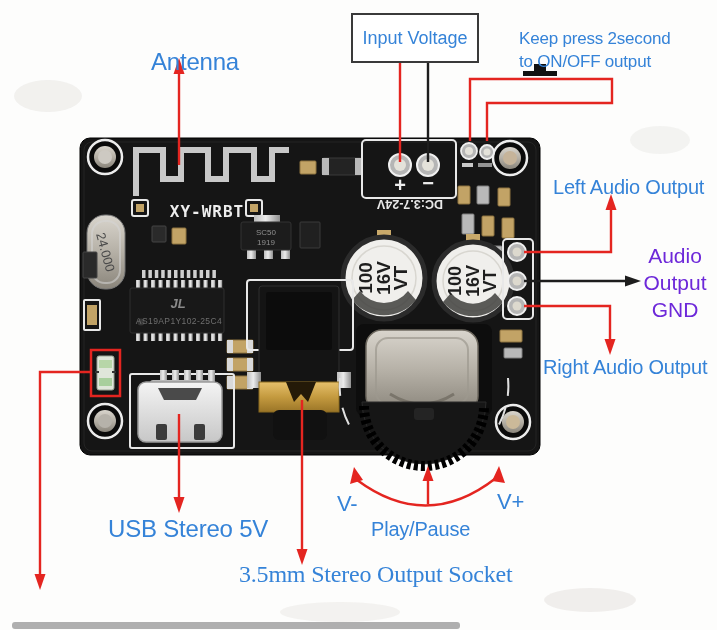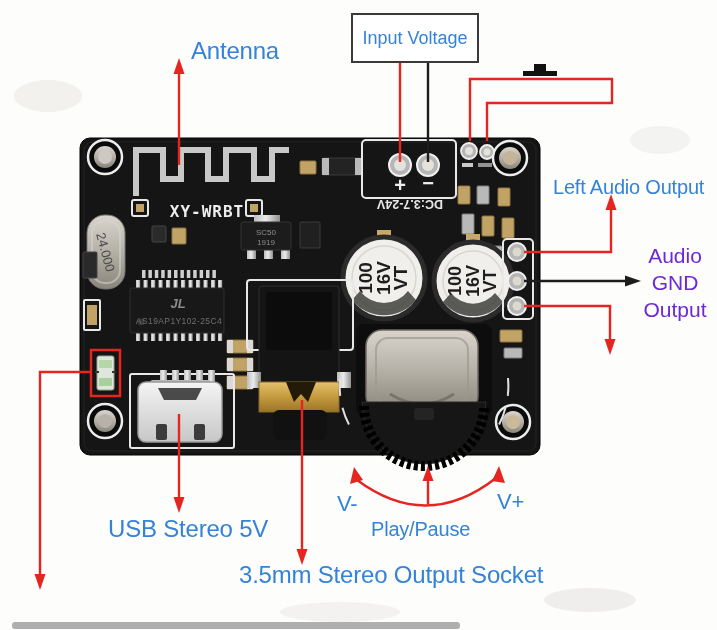--- a/index.html
+++ b/index.html
@@ -350,40 +350,45 @@
       <g>
         <path d="M 357 480 Q 427 532 496 478" class="redline"></path>
         <polygon points="354,467 350,484 363,480" class="redfill"></polygon>
         <polygon points="499,466 492,481 505,483" class="redfill"></polygon>
         <line x1="428" y1="504" x2="428" y2="478" class="redline"></line>
         <polygon points="428,466 422.5,481 433.5,481" class="redfill"></polygon>
       </g>
     </g>
   </svg>
 
-  <div class="lbl lbl-24" style="left:151px;top:37px;margin-left:40px;">Antenna</div>
+  <div class="lbl lbl-24" style="left:151px;top:48px;">Antenna</div>
 
   <div id="input-voltage-box">
     <div>Input Voltage</div>
   </div>
 
+  <div class="lbl lbl-17" style="left:519px;top:28px;">
+    <div>Keep press 2second</div>
+    <div>to ON/OFF output</div>
+  </div>
 
   <div class="lbl lbl-20" style="left:553px;top:176px;">Left Audio Output</div>
 
   <div id="audio-gnd-label">
     <div>Audio</div>
+    <div>Output</div>
     <div>GND</div>
-    <div>Output</div>
   </div>
 
+  <div class="lbl lbl-20" style="left:543px;top:356px;">Right Audio Output</div>
 
   <div class="lbl lbl-22" style="left:337px;top:491px;">V-</div>
 
   <div class="lbl lbl-22" style="left:497px;top:489px;">V+</div>
 
   <div class="lbl lbl-20" style="left:371px;top:518px;">Play/Pause</div>
 
-  <div class="lbl lbl-24" style="left:239px;top:561px;">3.5mm Stereo Output Socket</div>
+  <div class="lbl lbl-24" style="left:239px;top:561px;font-family:Liberation Serif, serif;">3.5mm Stereo Output Socket</div>
 
   <div class="lbl lbl-24" style="left:108px;top:515px;">USB Stereo 5V</div>
 
 
 </div>
 
 </body></html>

